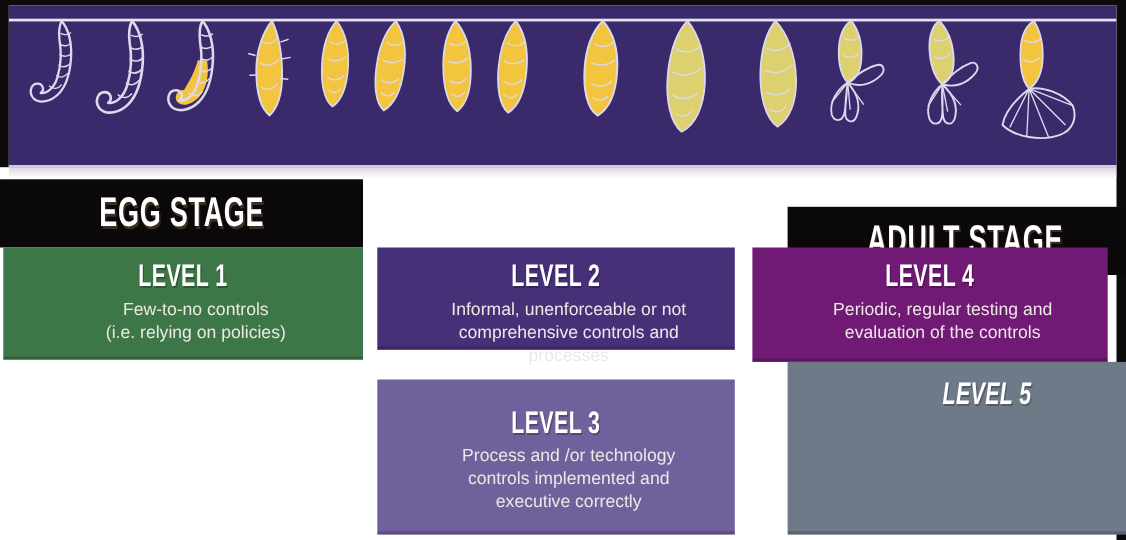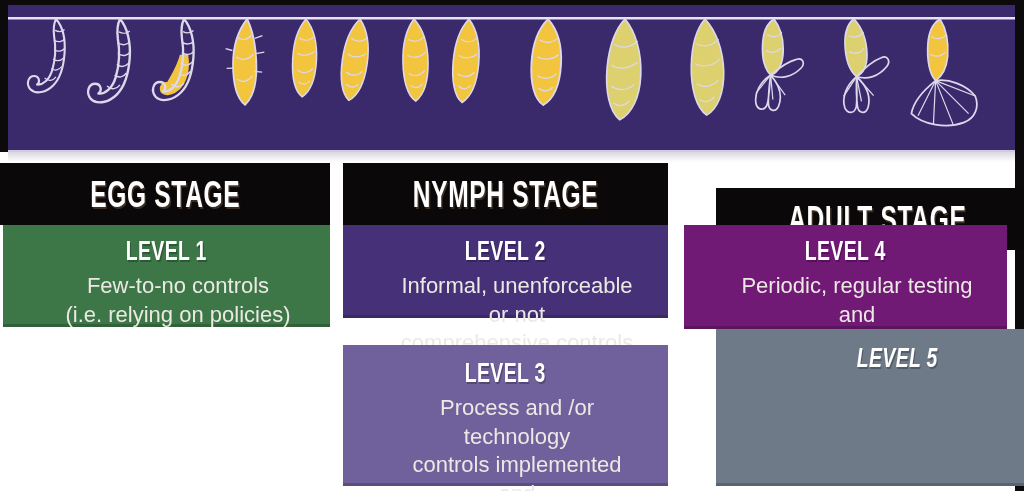--- a/index.html
+++ b/index.html
@@ -35,21 +35,21 @@
     position:absolute;color:#ece9e4;text-align:center;
     box-shadow:inset 0 -3px 0 rgba(0,0,0,0.18);
   }
   .level-title{
     display:inline-block;color:#ffffff;font-weight:700;font-size:27px;
     letter-spacing:.5px;transform:scale(0.72,1.05);white-space:nowrap;
     text-shadow:1.5px 1.5px 0 rgba(0,0,0,0.25);
   }
   .level-title-wrap{margin-top:11px;text-align:center;}
   .level-desc{
-    margin-top:5px;font-size:22px;line-height:1.3;white-space:pre-line;
+    margin-top:5px;font-size:16px;line-height:1.3;white-space:pre-line;
     padding:0 30px;
     margin-left:23px;
   }
   
   .hdr-1{left:0;width:330px;}   .box-1{left:3px;width:327px;top:225px;height:102px;}
   .hdr-2{left:343px;width:325px;} .box-2{left:343px;width:325px;top:225px;height:93px;}
                                   .box-3{left:343px;width:325px;top:345px;height:141px;}
   .hdr-3{left:716px;width:323px;margin-top:25px;} .box-4{left:684px;width:323px;top:225px;height:104px;}
                                   .box-5{left:716px;width:362px;top:329px;height:157px;font-style:italic;}
 </style>
@@ -124,34 +124,31 @@
 
   <div class="stage-header hdr-1" style="background-color: rgb(11, 8, 9);">
     <span class="stage-title">EGG STAGE</span>
   </div>
   <div class="level-box box-1" style="background-color: rgb(61, 118, 71);">
     <div class="level-title-wrap"><span class="level-title">LEVEL 1</span></div>
     <div class="level-desc">Few-to-no controls
 (i.e. relying on policies)</div>
   </div>
 
-  <div class="stage-header hdr-2" style="background-color: rgb(11, 8, 9);">
-    <span class="stage-title">NYMPH STAGE</span>
-  </div>
   <div class="level-box box-2" style="background-color: rgb(70, 49, 121);">
     <div class="level-title-wrap"><span class="level-title">LEVEL 2</span></div>
     <div class="level-desc">Informal, unenforceable or not
 comprehensive controls and
 processes</div>
   </div>
   <div class="level-box box-3" style="background-color: rgb(112, 96, 156);">
-    <div class="level-title-wrap" style="margin-top:13px;text-align:center;"><span class="level-title">LEVEL 3</span></div>
+    <div class="level-title-wrap" style="margin-top:24px;text-align:center;"><span class="level-title">LEVEL 3</span></div>
     <div class="level-desc">Process and /or technology
 controls implemented and
-operating correctly</div>
+executive correctly</div>
   </div>
 
   <div class="stage-header hdr-3" style="background-color: rgb(11, 8, 9);">
     <span class="stage-title">ADULT STAGE</span>
   </div>
   <div class="level-box box-4" style="background-color: #701a75;">
     <div class="level-title-wrap"><span class="level-title">LEVEL 4</span></div>
     <div class="level-desc">Periodic, regular testing and
 evaluation of the controls</div>
   </div>

